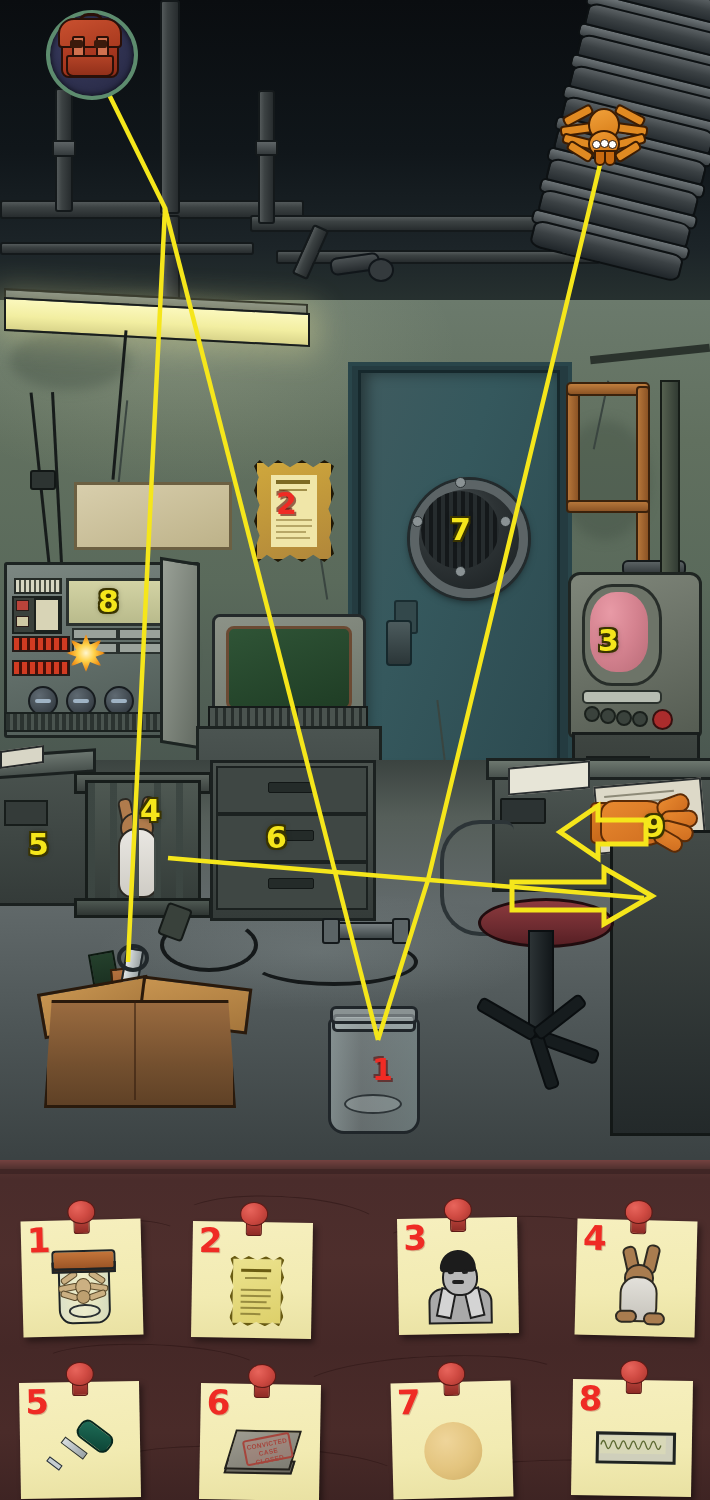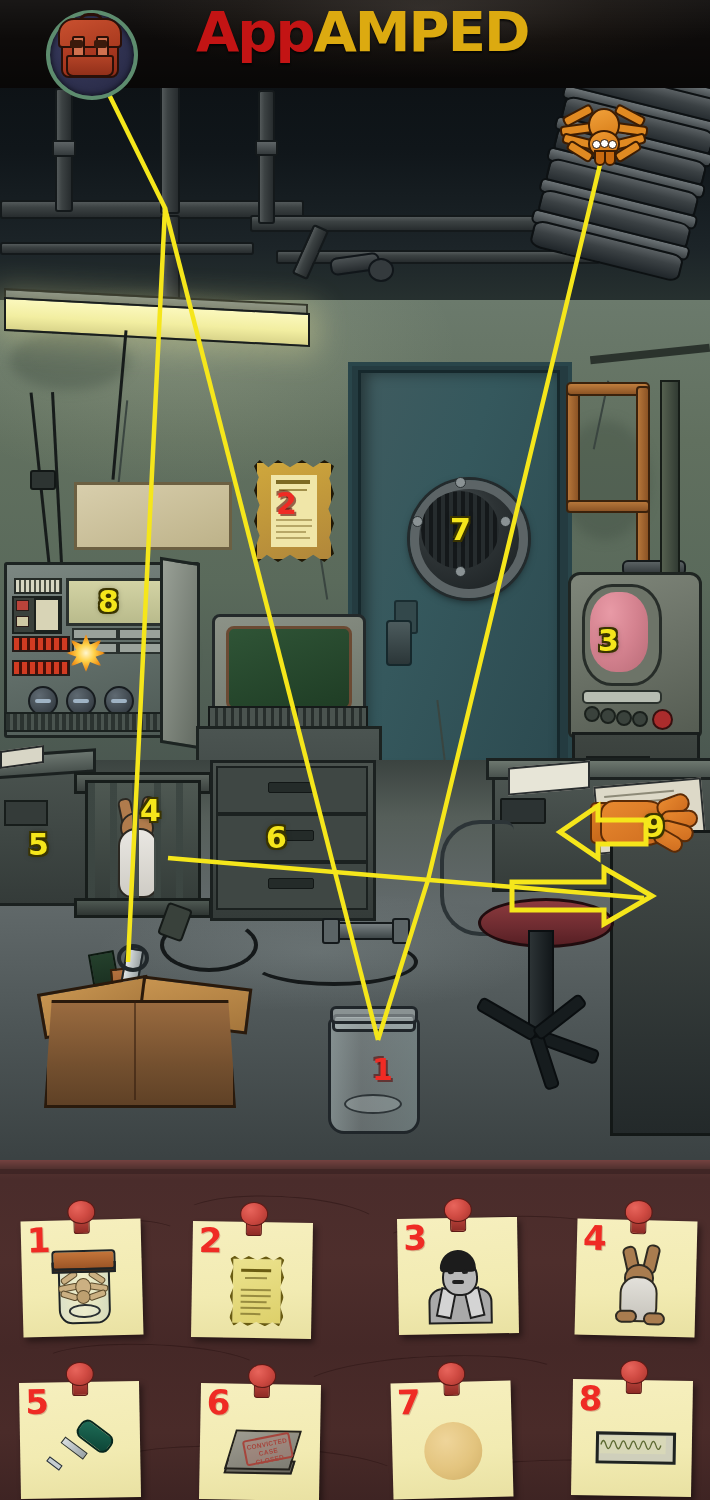--- a/index.html
+++ b/index.html
@@ -547,26 +547,20 @@
     <div class="marker red" style="left:276px;top:489px;">2</div>
     <div class="marker" style="left:598px;top:626px;">3</div>
     <div class="marker" style="left:140px;top:796px;">4</div>
     <div class="marker" style="left:28px;top:830px;">5</div>
     <div class="marker" style="left:266px;top:823px;">6</div>
     <div class="marker" style="left:450px;top:515px;">7</div>
     <div class="marker" style="left:98px;top:587px;">8</div>
     <div class="marker" style="left:644px;top:812px;">9</div>
   </div>
 
-  <div class="banner">
-    <div class="banner-sheen"></div>
-    <div class="logo">
-      <span class="p1">App</span><span class="p2">AMPED</span>
-    </div>
-  </div>
 
   <div class="backpack-btn">
     <div class="bp-ring"></div>
     <div class="bp-hand"></div>
     <div class="bp-body"></div>
     <div class="bp-flap"></div>
     <div class="bp-strapL"></div>
     <div class="bp-strapR"></div>
     <div class="bp-buckleL"></div>
     <div class="bp-buckleR"></div>

